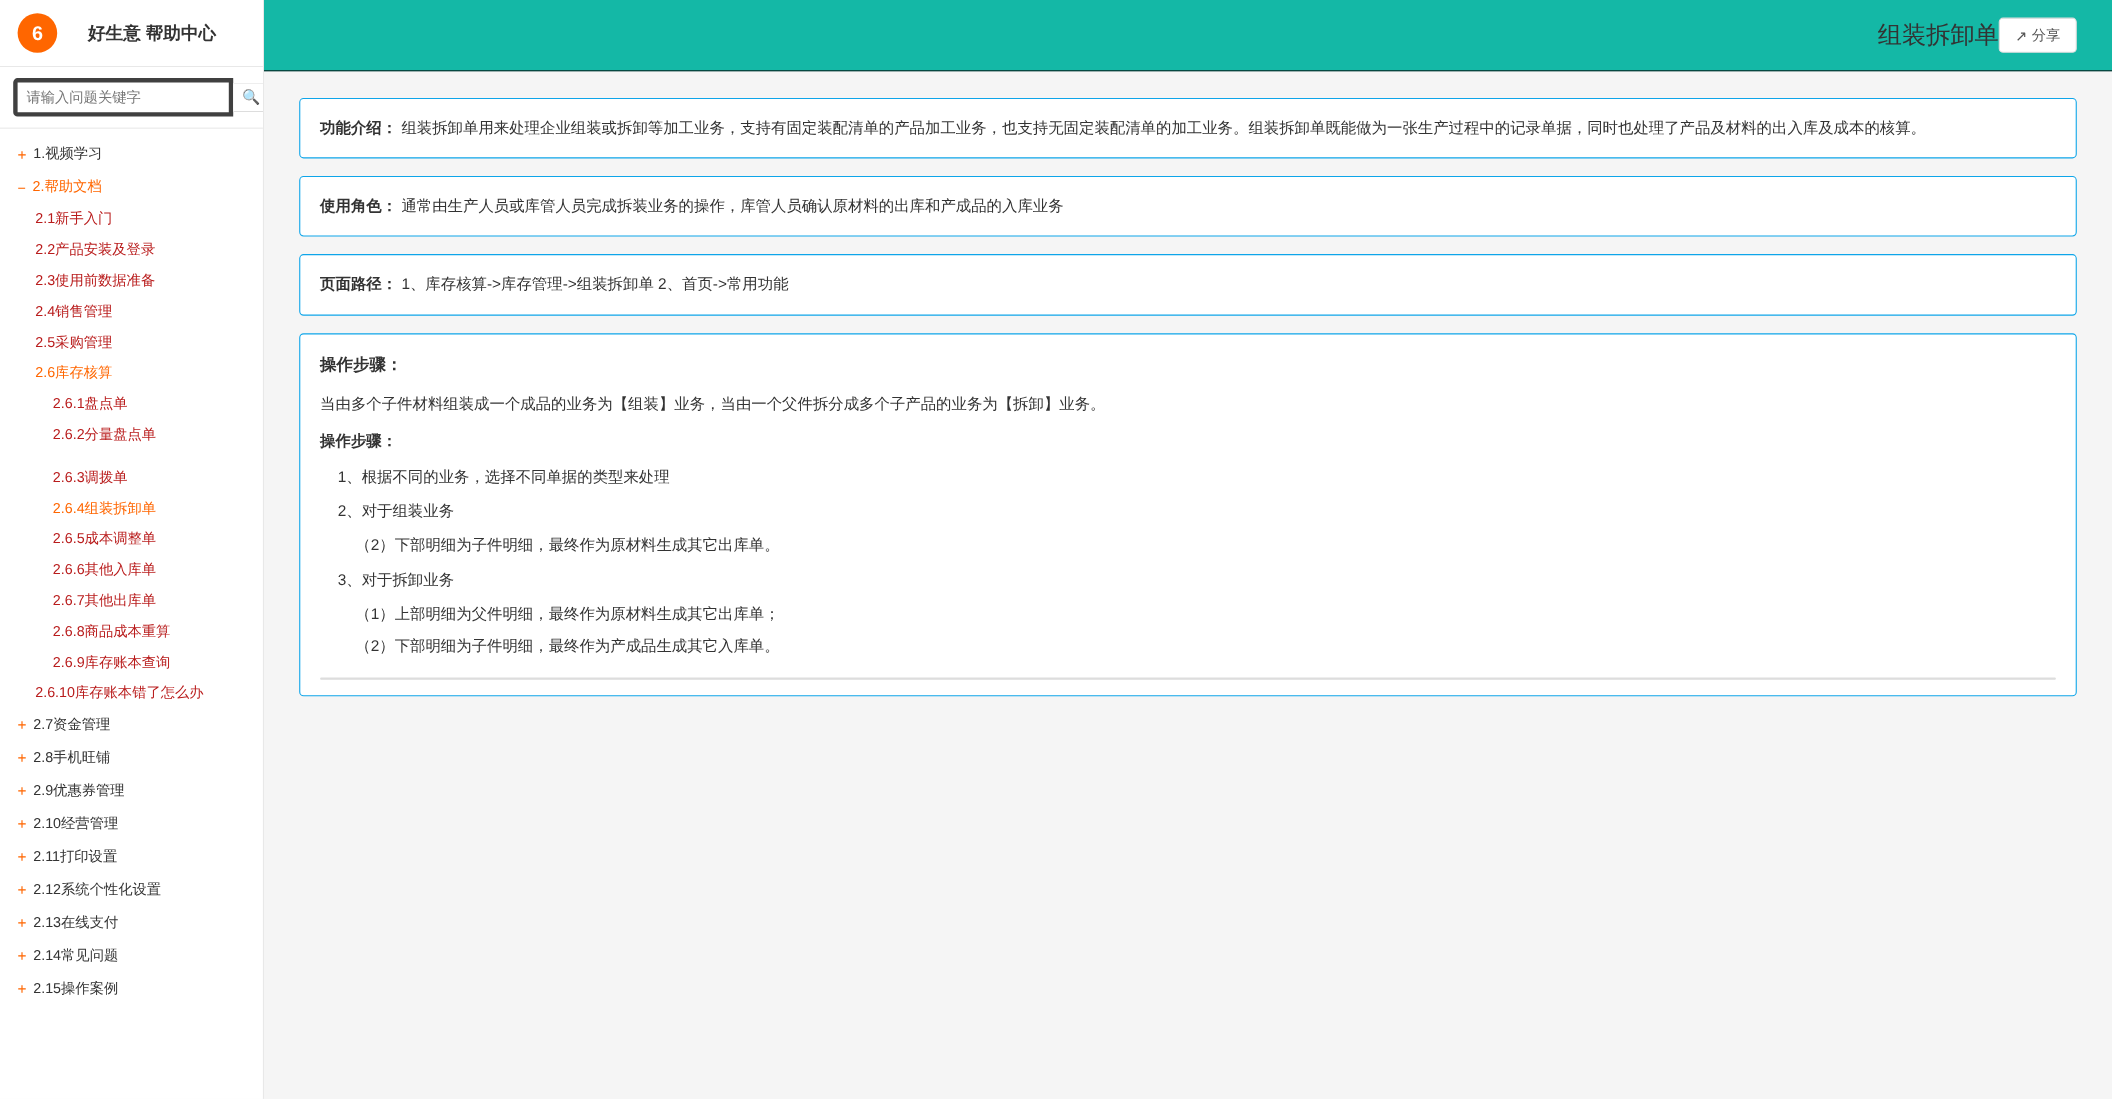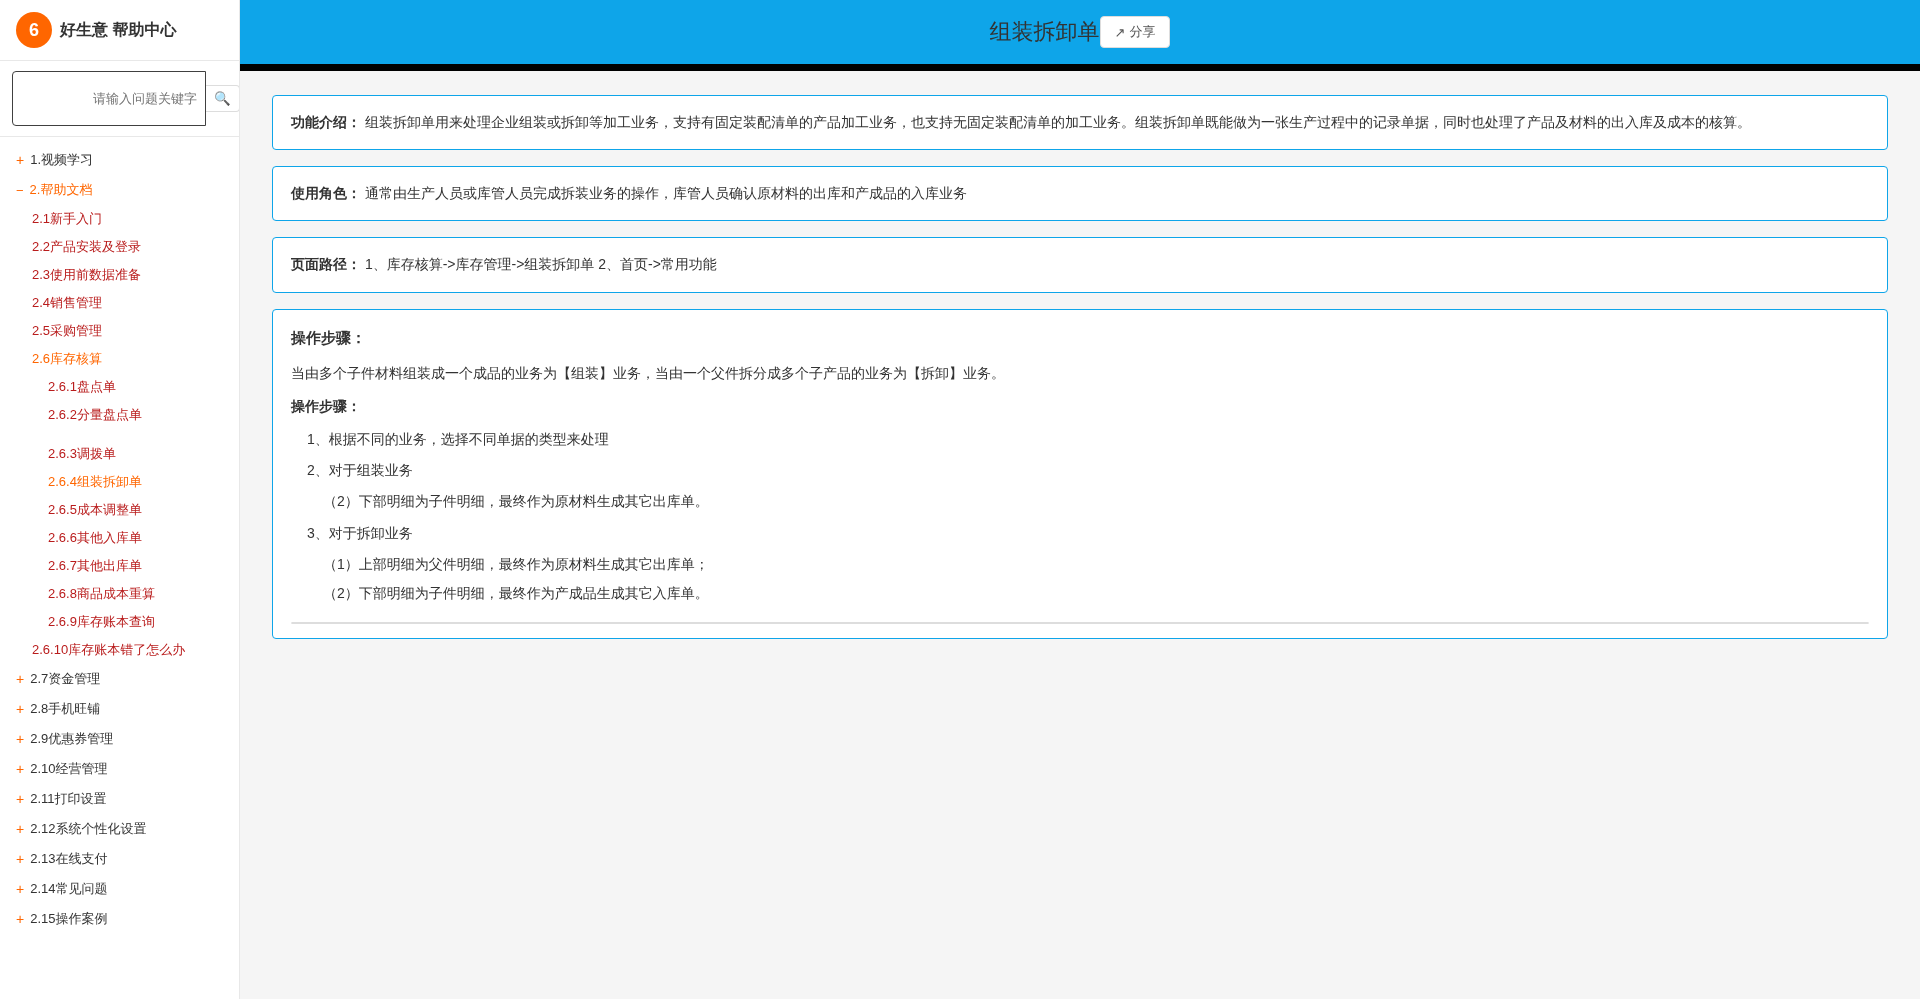--- a/index.html
+++ b/index.html
@@ -37,39 +37,39 @@
       font-weight: bold;
       font-size: 18px;
       margin-right: 8px;
       flex-shrink: 0;
     }
 
     .logo-text {
       font-size: 16px;
       font-weight: bold;
       color: #333;
+      margin-left: 20px;
     }
 
     .search-bar {
       padding: 10px 12px;
       border-bottom: 1px solid #e8e8e8;
       display: flex;
       align-items: center;
       background: #fff;
     }
 
     .search-bar input {
       flex: 1;
-      border: 1px solid #404040;
+      border: 4px solid #404040;
       border-radius: 4px 0 0 4px;
-      padding: 19px 8px;
+      padding: 6px 8px;
       font-size: 13px;
       outline: none;
       color: #999;
-      text-align: right;
     }
 
     .search-btn {
       background: #fff;
       border: 1px solid #ddd;
       border-left: none;
       border-radius: 0 4px 4px 0;
       padding: 5px 8px;
       cursor: pointer;
       color: #666;
@@ -115,25 +115,25 @@
     
     #main {
       flex: 1;
       overflow-y: auto;
       background: #f5f5f5;
       display: flex;
       flex-direction: column;
     }
 
     .main-header {
-      background: #0ea5e9;
+      background: #14b8a6;
       padding: 16px 32px;
-      border-bottom: 7px solid #000000;
-      display: flex;
-      justify-content: center;
+      border-bottom: 1px solid #000000;
+      display: flex;
+      justify-content: flex-end;
       align-items: center;
     }
 
     .page-title {
       font-size: 22px;
       color: #333;
       font-weight: normal;
     }
 
     .share-btn {

